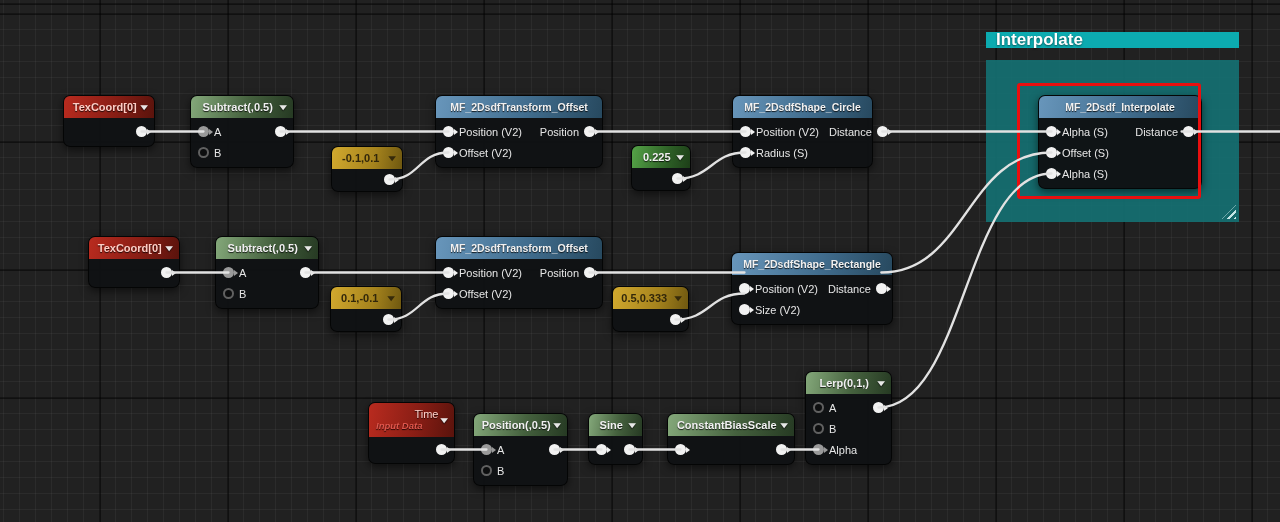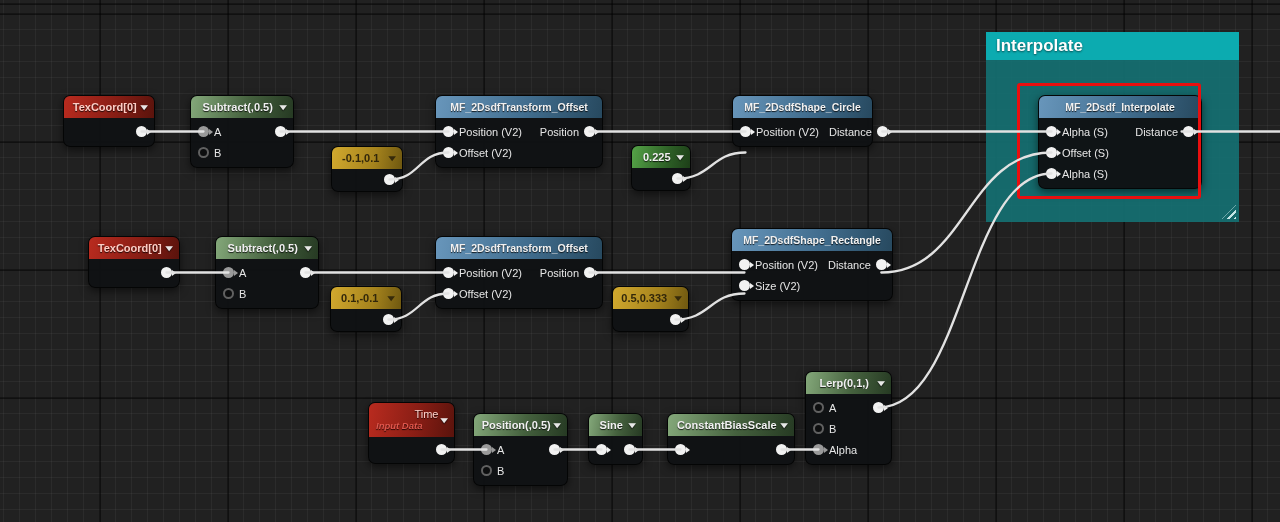--- a/index.html
+++ b/index.html
@@ -38,21 +38,21 @@
     font-size:11px;color:#e6e6e6;white-space:nowrap;}
   .sp{flex:1;}
   .pin{width:11px;height:11px;border-radius:50%;flex:none;box-sizing:border-box;position:relative;cursor:crosshair;}
   .pin.filled{background:#f2f2f2;color:#f2f2f2;}
   .pin.dim{background:#9a9a9a;color:#9a9a9a;}
   .pin.filled::after,.pin.dim::after{content:"";position:absolute;left:11px;top:2.5px;
     border-left:4px solid;border-top:3px solid transparent;border-bottom:3px solid transparent;}
   .pin.hollow{border:2px solid #616161;background:rgba(10,10,10,.5);}
   .lbl{cursor:default;}
   .comment{position:absolute;left:986px;top:32px;width:253px;height:190px;z-index:1;}
-  .comment-hdr{height:28px;background:#0cabb0;display:flex;align-items:center;padding:0 10px;
+  .comment-hdr{height:16px;background:#0cabb0;display:flex;align-items:center;padding:0 10px;
     font-size:17px;font-weight:bold;color:#fff;text-shadow:0 1px 2px rgba(0,0,0,.55);cursor:move;}
   .comment-body{position:absolute;left:0;right:0;top:28px;bottom:0;background:rgba(21,112,114,.92);}
   .resize{position:absolute;right:3px;bottom:3px;width:14px;height:14px;cursor:nwse-resize;
     background:repeating-linear-gradient(135deg,transparent 0 3px,#c6e6e6 3px 5px);
     clip-path:polygon(100% 0,100% 100%,0 100%);}
   .hibox{position:absolute;left:1017px;top:83px;width:178px;height:110px;z-index:3;
     border:3px solid #e90f0f;border-radius:3px;pointer-events:none;}
   #wires{position:absolute;left:0;top:0;z-index:4;pointer-events:none;}
   #wires path{fill:none;stroke:#e2e2e2;stroke-width:2.3;stroke-linecap:round;}
 </style>
@@ -151,20 +151,24 @@
       <span class="t">MF_2DsdfShape_Circle</span>
     </div>
     <div class="body">
       <div class="prow">
           <span class="pin filled"></span>
           <span class="lbl">Position (V2)</span>
           <span class="sp"></span>
           <span class="lbl">Distance</span>
           <span class="pin filled"></span>
         </div>
+      <div class="prow">
+          <span class="pin filled"></span>
+          <span class="lbl">Radius (S)</span>
+        </div>
     </div>
   </div>
 
   <div class="node" style="left:88px;top:236px;width:92px;">
     <div class="hdr h-red">
       <span class="t">TexCoord[0]</span>
       <span class="chev">▾</span>
     </div>
     <div class="body">
         <div class="prow">
@@ -231,21 +235,21 @@
       <span class="chev">▾</span>
     </div>
     <div class="body">
         <div class="prow" style="height:15px;">
           <span class="sp"></span>
           <span class="pin filled"></span>
         </div>
       </div>
   </div>
 
-  <div class="node" style="left:731px;top:228px;width:162px;">
+  <div class="node" style="left:731px;top:252px;width:162px;">
     <div class="hdr h-blue">
       <span class="t">MF_2DsdfShape_Rectangle</span>
     </div>
     <div class="body">
       <div class="prow">
           <span class="pin filled"></span>
           <span class="lbl">Position (V2)</span>
           <span class="sp"></span>
           <span class="lbl">Distance</span>
           <span class="pin filled"></span>

